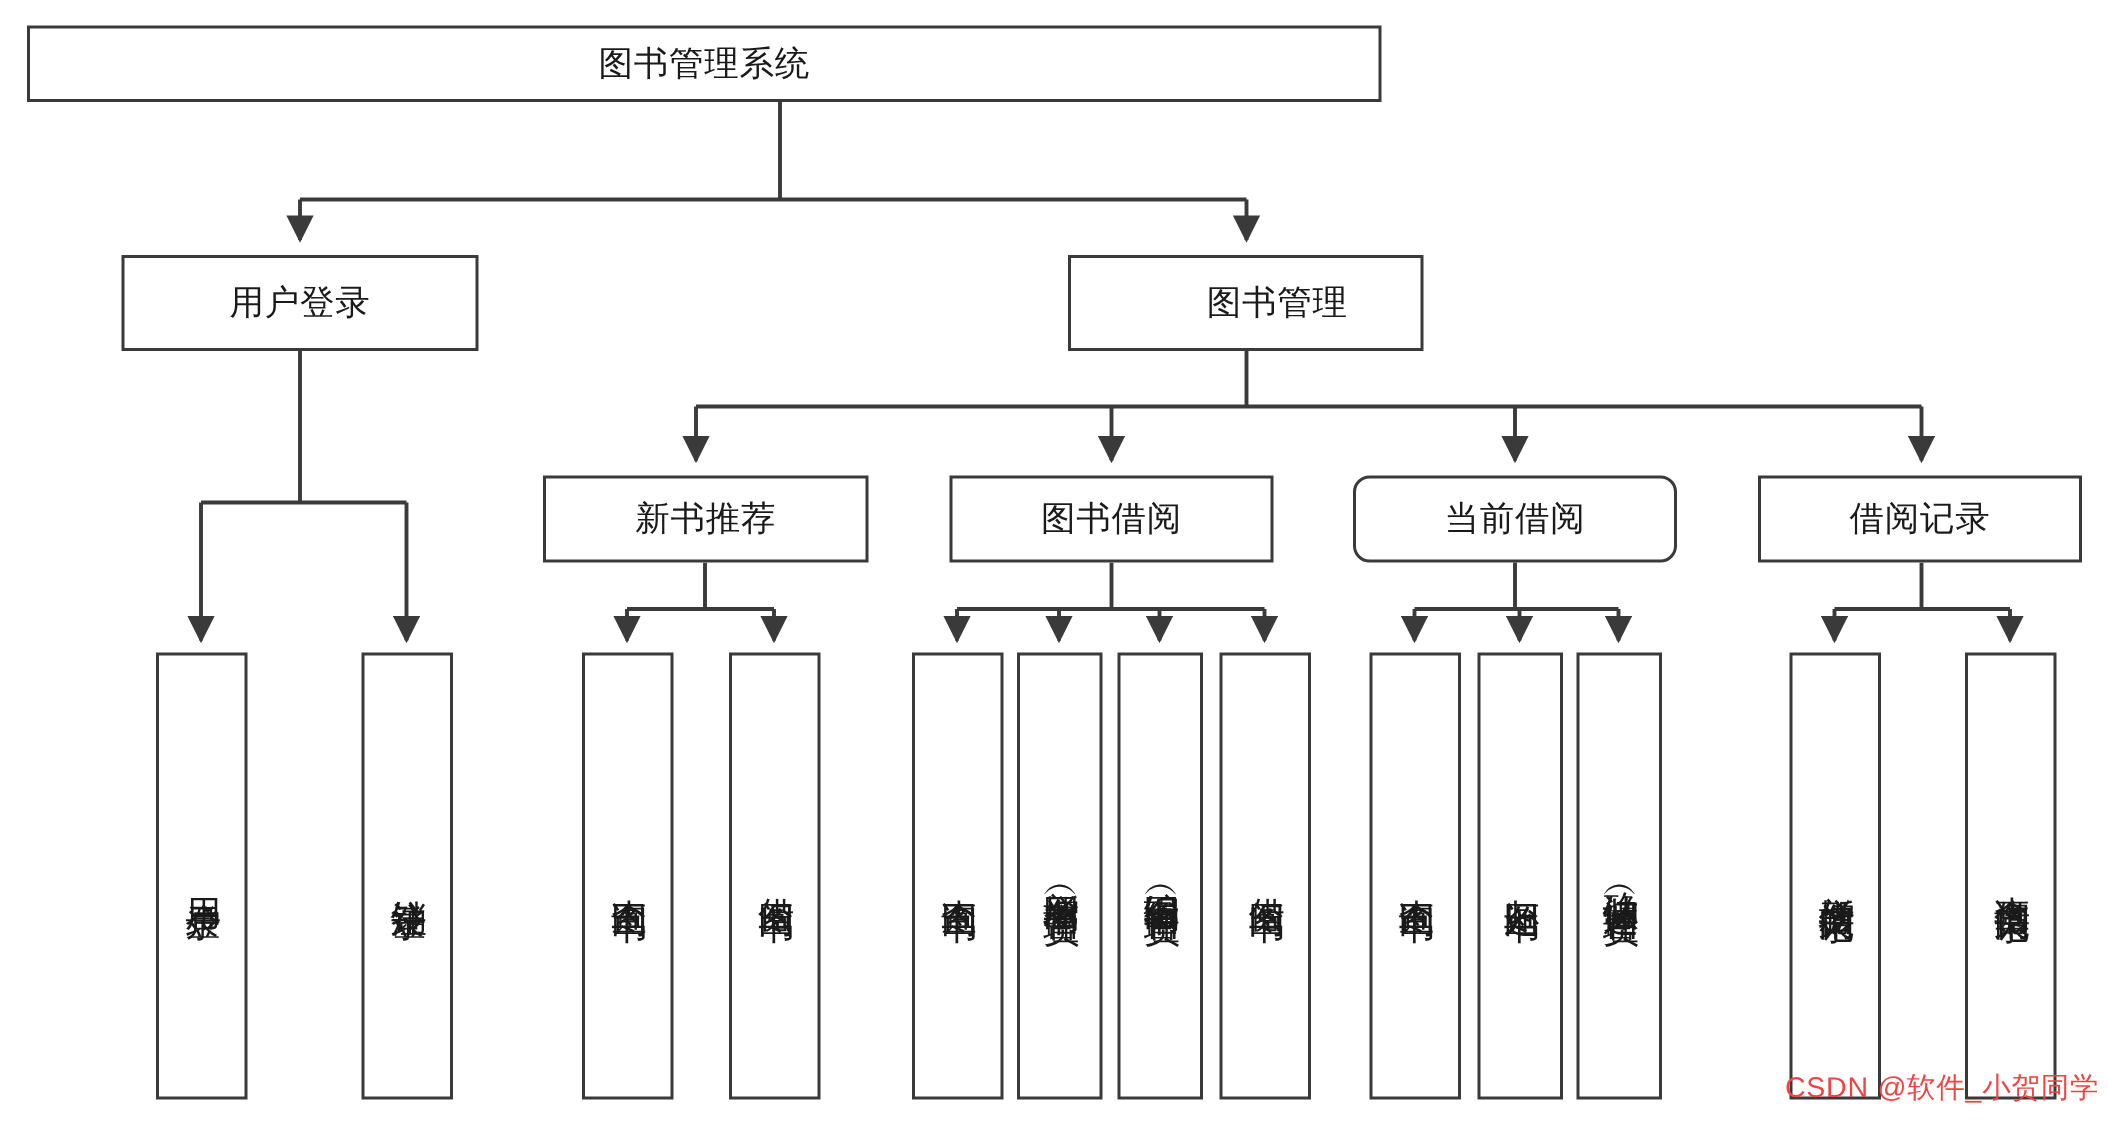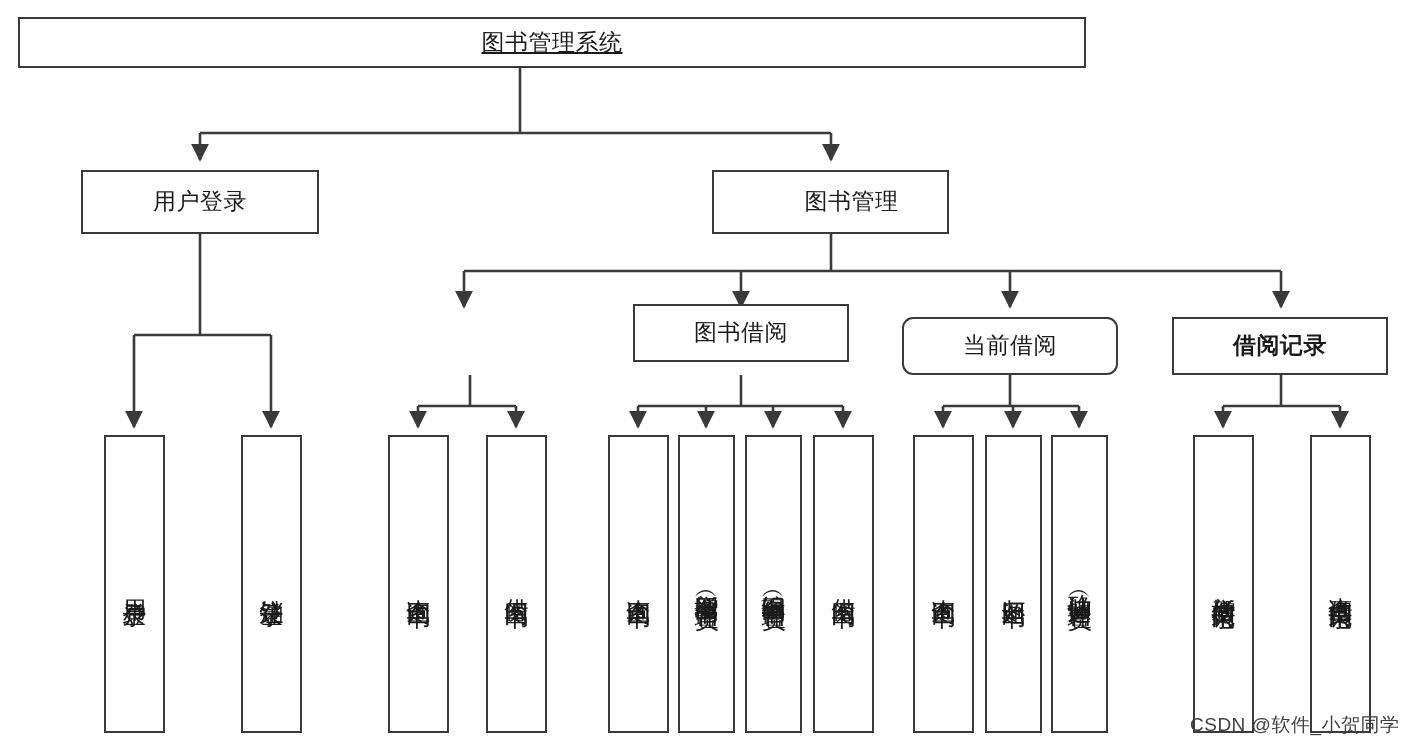--- a/index.html
+++ b/index.html
@@ -54,21 +54,21 @@
     writing-mode: vertical-rl;
     text-orientation: upright;
     display: block;
   }
   #root-node {
     border-width: 2px;
   }
   .watermark {
     position: absolute;
     font-size: 19px;
-    color: #404040;
+    color: #ef4444;
     white-space: nowrap;
     letter-spacing: 0.5px;
   }
 </style>
 </head>
 <body>
 
 <div id="canvas">
 
   <svg class="edges" viewBox="0 0 1405 747">
@@ -114,38 +114,41 @@
       <path d="M 1013 406 L 1013 427" marker-end="url(#arrow)"></path>
       <path d="M 1079 406 L 1079 427" marker-end="url(#arrow)"></path>
 
       <path d="M 1281 375 L 1281 406"></path>
       <path d="M 1223 406 L 1340 406"></path>
       <path d="M 1223 406 L 1223 427" marker-end="url(#arrow)"></path>
       <path d="M 1340 406 L 1340 427" marker-end="url(#arrow)"></path>
     </g>
   </svg>
 
-  <div class="node horiz" id="root-node" style="left:18px; top:17px; width:1068px; height:51px;text-decoration:underline;">
+  <div class="node horiz" id="root-node" style="left:18px; top:17px; width:903px; height:51px;">
     <span>图书管理系统</span>
   </div>
 
   <div class="node horiz" style="left:81px; top:170px; width:238px; height:64px;">
     <span>用户登录</span>
   </div>
   <div class="node horiz" style="left:712px; top:170px; width:237px; height:64px;padding-left:42px;">
     <span>图书管理</span>
   </div>
 
-  <div class="node horiz" style="left:633px; top:304px; width:216px; height:58px;">
+  <div class="node horiz" style="left:362px; top:317px; width:217px; height:58px;">
+    <span>新书推荐</span>
+  </div>
+  <div class="node horiz" style="left:633px; top:317px; width:216px; height:58px;">
     <span>图书借阅</span>
   </div>
   <div class="node horiz" style="left:902px; top:317px; width:216px; height:58px;border-radius:11px;">
     <span>当前借阅</span>
   </div>
-  <div class="node horiz" style="left:1172px; top:317px; width:216px; height:58px;font-weight:bold;">
+  <div class="node horiz" style="left:1172px; top:317px; width:216px; height:58px;">
     <span>借阅记录</span>
   </div>
 
   <div class="node vert" style="left:104px; top:435px; width:61px; height:298px;">
     <span class="vtext">用户登录</span>
   </div>
   <div class="node vert" style="left:241px; top:435px; width:61px; height:298px;">
     <span class="vtext">注销登录</span>
   </div>
 

